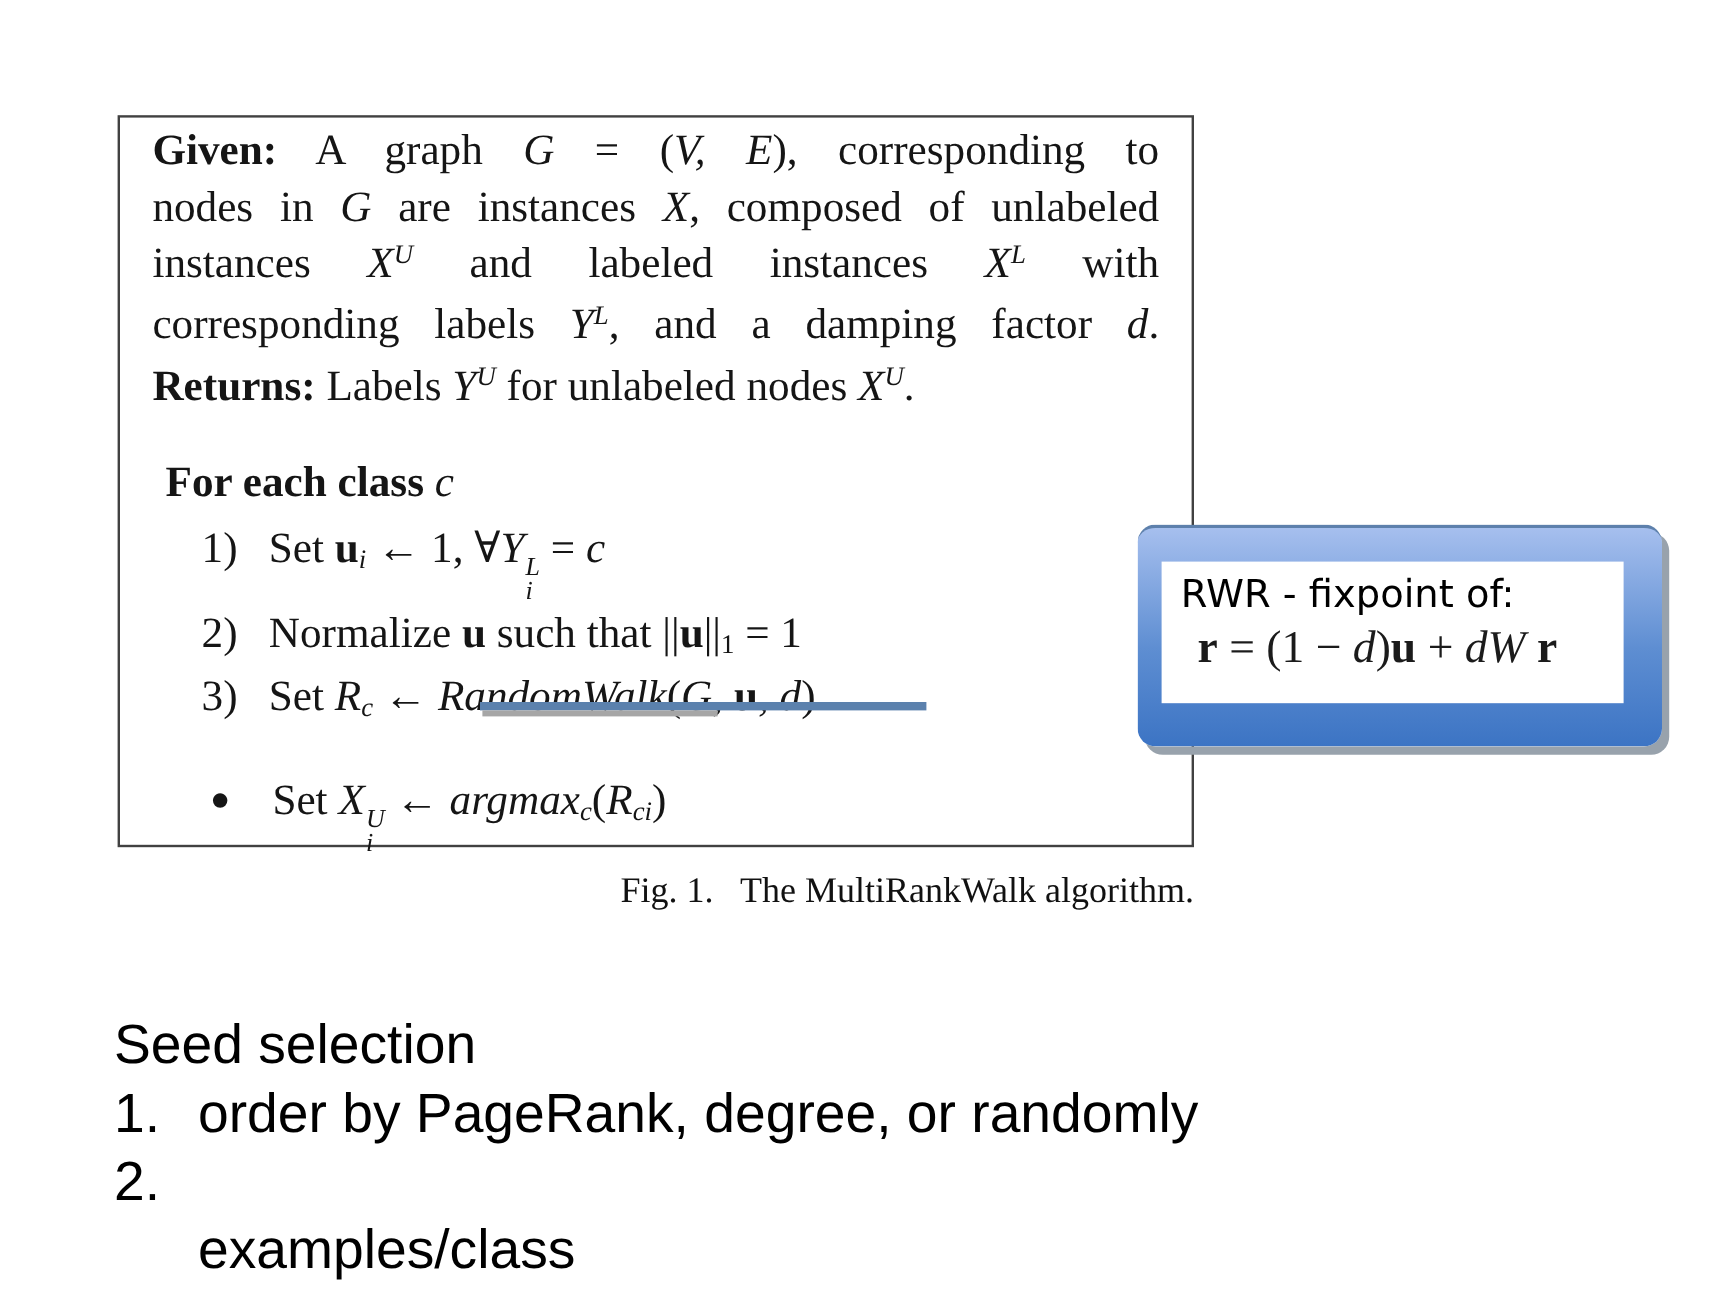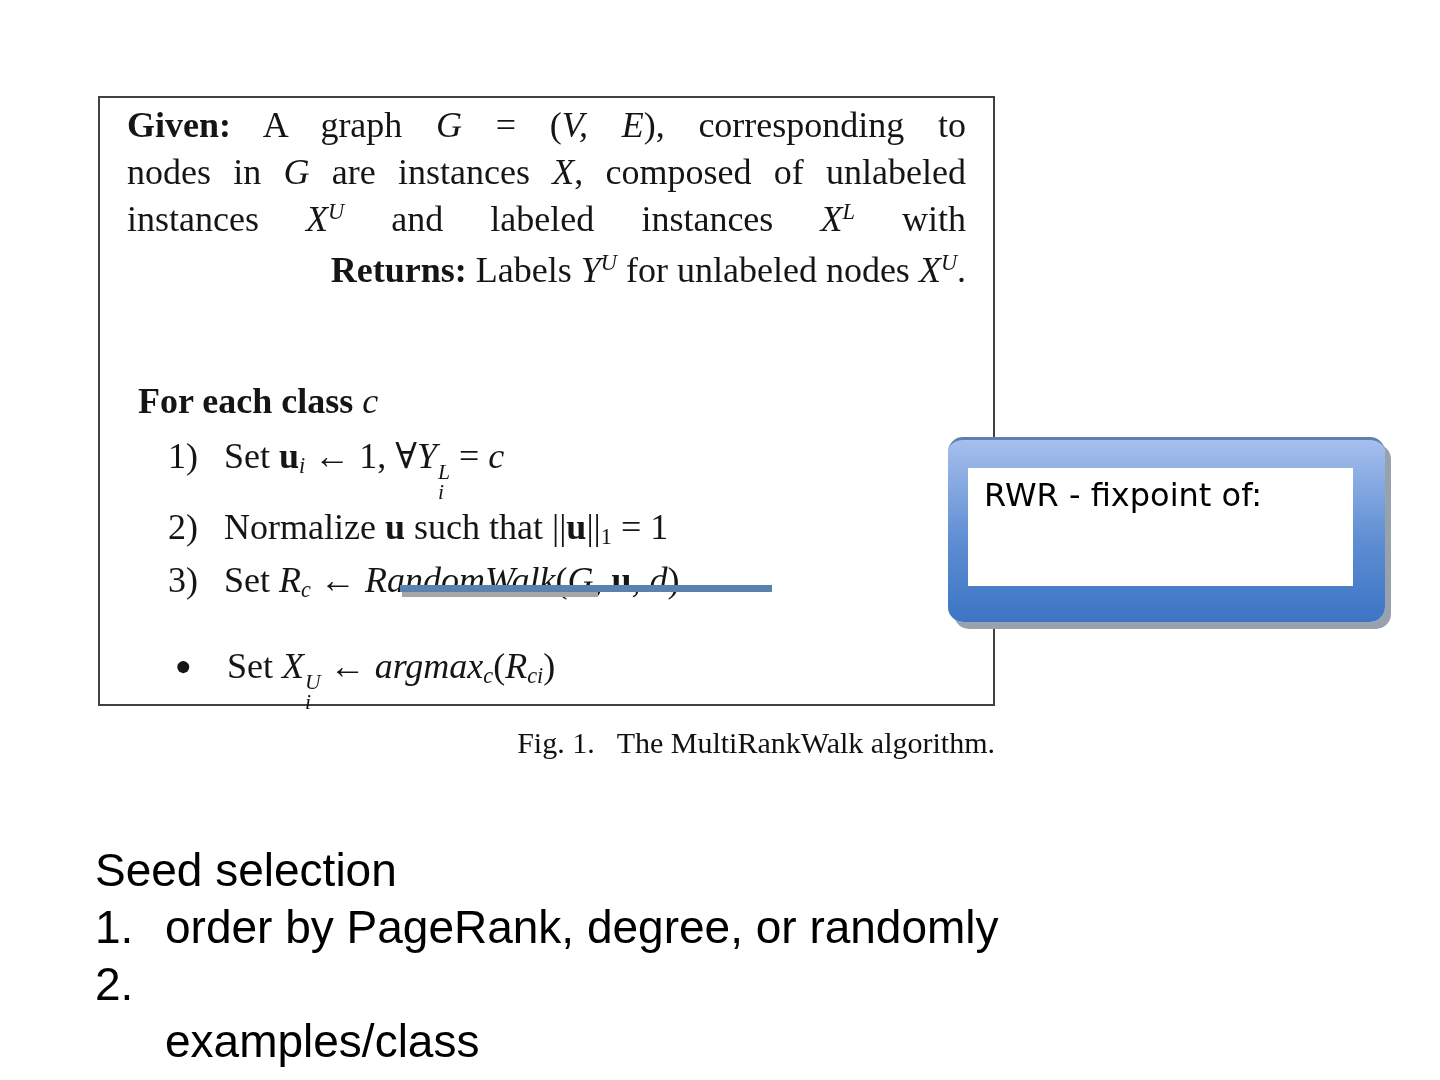--- a/index.html
+++ b/index.html
@@ -3,21 +3,21 @@
 <meta charset="utf-8">
 <style>
   html,body{margin:0;padding:0;background:#fff;}
   .slide{position:relative;width:1440px;height:1080px;background:#ffffff;overflow:hidden;
          font-family:"Liberation Serif","DejaVu Serif",serif;color:#151515;}
 
   
   .figure-box{position:absolute;left:98px;top:96px;width:897px;height:610px;
               border:2px solid #414141;background:#ffffff;box-sizing:border-box;padding-left:33px;}
   .given{position:absolute;left:27px;top:4px;right:27px;font-size:36px;line-height:47px;}
-  .gline{white-space:normal;text-align:right;}
+  .gline{white-space:normal;}
   .jl{text-align:justify;text-align-last:justify;}
   .feclass{position:absolute;left:27px;top:280px;font-size:36px;line-height:47px;margin-left:11px;}
   .steps{position:absolute;left:68px;top:334px;right:20px;font-size:36px;line-height:48px;}
   .step-num{display:inline-block;min-width:56px;}
   .underline-bar{position:absolute;left:300px;top:487px;width:372px;height:7px;}
   .underline-shadow{position:absolute;left:302px;top:494px;width:196px;height:5px;}
   .feinst{position:absolute;left:27px;top:486px;font-size:36px;line-height:47px;}
   .bullet-line{position:absolute;left:75px;top:544px;font-size:36px;line-height:48px;}
   .bullet-mark{display:inline-block;min-width:52px;font-size:28px;vertical-align:3px;}
 
@@ -52,20 +52,21 @@
 </head>
 <body>
 
 <div class="slide">
 
   <div class="figure-box" style="border-color: rgb(65, 65, 65);">
     <div class="given">
       <div class="gline jl"><span class="b">Given:</span><span> A graph </span><span class="i">G</span><span> = (</span><span class="i">V, E</span><span>), corresponding to</span></div>
       <div class="gline jl"><span>nodes in </span><span class="i">G</span><span> are instances </span><span class="i">X</span><span>, composed of unlabeled</span></div>
       <div class="gline jl"><span>instances </span><span class="i">X</span><span class="i sup">U</span><span> and labeled instances </span><span class="i">X</span><span class="i sup">L</span><span> with</span></div>
+      <div class="gline jl"><span>corresponding labels </span><span class="i">Y</span><span class="i sup">L</span><span>, and a damping factor </span><span class="i">d</span><span>.</span></div>
       <div class="gline"><span class="b">Returns:</span><span> Labels </span><span class="i">Y</span><span class="i sup">U</span><span> for unlabeled nodes </span><span class="i">X</span><span class="i sup">U</span><span>.</span></div>
     </div>
 
     <div class="feclass"><span class="b">For each class </span><span class="i">c</span></div>
 
     <div class="steps">
       <div class="step">
         <span class="step-num">1)</span><span><span>Set </span><span class="b">u</span><span class="i sub">i</span><span> ← 1, ∀</span><span class="i">Y</span><span class="ss i">
               <span>L</span>
               <span>i</span>
@@ -89,20 +90,21 @@
             <span>i</span>
           </span><span> ← </span><span class="i">argmax</span><span class="i sub">c</span><span>(</span><span class="i">R</span><span class="i sub">ci</span><span>)</span></span>
     </div>
   </div>
 
   <div class="caption">Fig. 1.   The MultiRankWalk algorithm.</div>
 
   <div class="callout" style="background: linear-gradient(rgb(166, 191, 238) 0%, rgb(94, 142, 210) 55%, rgb(60, 116, 196) 100%); border-top: 3px solid rgb(93, 128, 172); box-shadow: rgb(152, 162, 172) 6px 7px 0px;">
     <div class="callout-inner">
       <div class="callout-title">RWR - fixpoint of:</div>
+      <div class="callout-formula"><span class="b">r</span><span> = (1 − </span><span class="i">d</span><span>)</span><span class="b">u</span><span> + </span><span class="i">d</span><span class="i">W</span><span> </span><span class="b">r</span></div>
     </div>
   </div>
 
   <div class="notes">
     <div>Seed selection</div>
     <div class="note-row">
       <span class="note-num">1.</span>
         <span><span>order by PageRank, degree, or randomly</span></span>
     </div>
     <div class="note-row">

